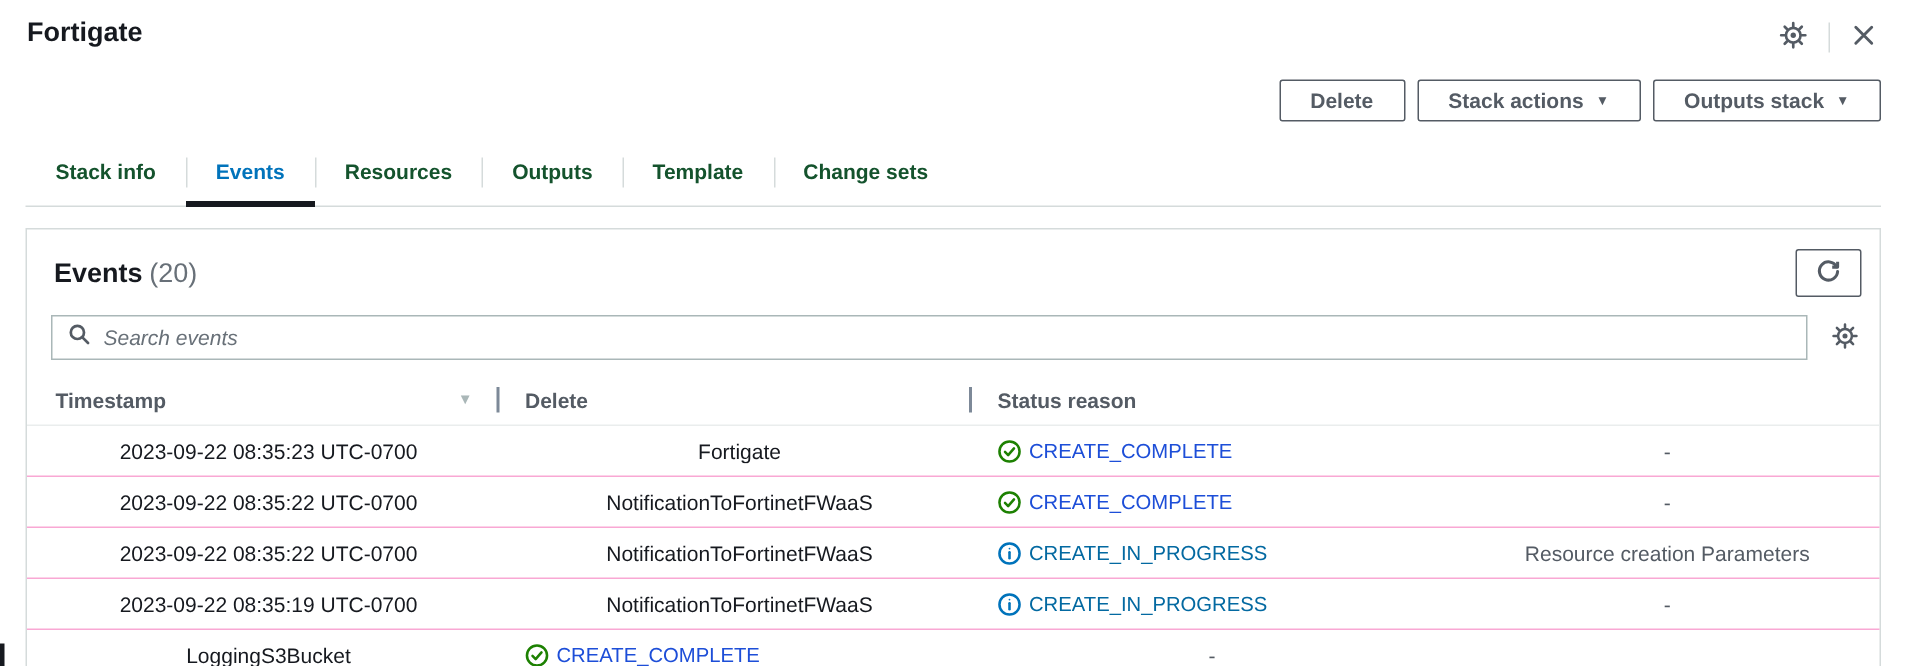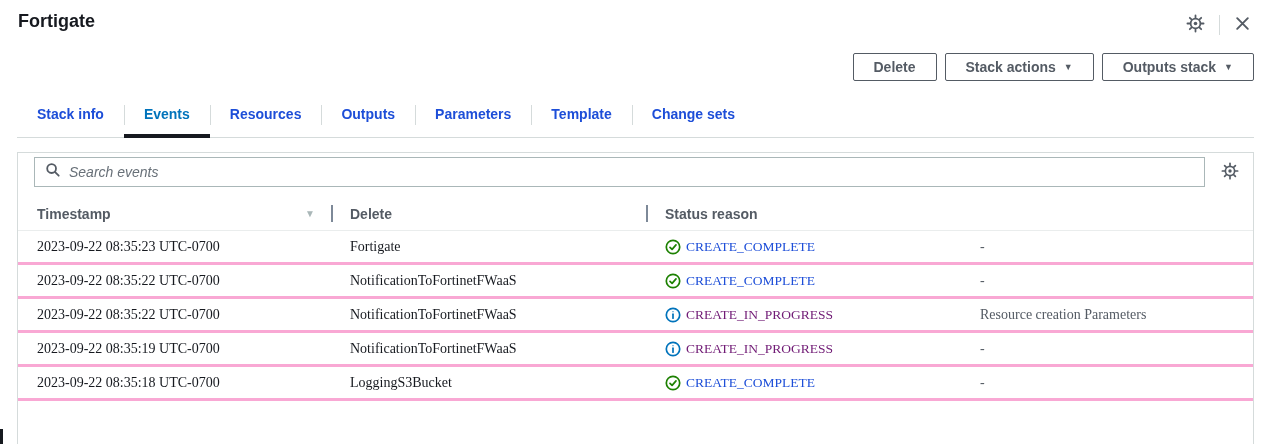--- a/index.html
+++ b/index.html
@@ -15,21 +15,21 @@
 
   
   .actions-row { display:flex; justify-content:flex-end; gap:8px; padding:15px 17px 0 17px; }
   .aws-btn { background:#fff; border:1px solid #545b64; border-radius:2px; color:#545b64;
     font-family:"Liberation Sans", sans-serif; font-size:14px; font-weight:700;
     padding:5px 20px; cursor:pointer; display:flex; align-items:center; gap:8px; line-height:16px; }
   .caret { font-size:9px; color:#545b64; }
 
   
   .tabs-row { margin:16px 17px 0 17px; display:flex; border-bottom:1px solid #d5dbdb; }
-  .tab { position:relative; padding:9px 20px 12px 20px; font-size:14px; font-weight:700; color:#1d4ed8;
+  .tab { position:relative; padding:9px 20px 12px 20px; font-size:14px; font-weight:700; color:#14532d;
     cursor:pointer; border-bottom:4px solid transparent; margin-bottom:-1px; }
   .tab:not(:first-child)::before { content:""; position:absolute; left:0; top:8px; height:20px; width:1px; background:#d5dbdb; }
   .tab.active { color:#0073bb; border-bottom-color:#16191f; }
 
   
   .panel { margin:14px 17px 0 17px; border:1px solid #d5dbdb; background:#fff; height:400px; }
   .panel-header { display:flex; justify-content:space-between; align-items:center; padding:13px 12px 8px 18px; }
   .panel-title { font-size:18px; font-weight:700; color:#16191f; }
   .panel-count { font-size:18px; font-weight:400; color:#687078; }
   .refresh-btn { background:#fff; border:1px solid #545b64; border-radius:2px; width:44px; height:32px;
@@ -38,35 +38,35 @@
   
   .search-row { display:flex; align-items:center; padding:4px 12px 10px 16px; gap:14px; }
   .search-box { flex:1; display:flex; align-items:center; gap:8px; border:1px solid #aab7b8; border-radius:0;
     height:30px; padding:0 10px; background:#fff; }
   .search-box input { border:none; outline:none; flex:1; font-family:"Liberation Sans", sans-serif;
     font-size:14px; font-style:italic; color:#16191f; background:transparent; }
   .search-box input::placeholder { color:#687078; font-style:italic; }
   .prefs-btn { background:none; border:none; cursor:pointer; display:flex; align-items:center; padding:2px; }
 
   
-  .thead, .trow { display:grid; grid-template-columns:313px 315px 315px 1fr; align-items:center; }
+  .thead, .trow { display:grid; grid-template-columns:313px 315px 315px 1fr; align-items:center;text-align:center; }
   .thead { border-bottom:1px solid #eaeded; }
   .th { position:relative; font-size:14px; font-weight:700; color:#545b64; padding:8px 10px 8px 19px;
     display:flex; align-items:center; height:33px; }
   .th:not(:first-child)::before { content:""; position:absolute; left:0; top:8px; bottom:8px; width:2px; background:#7d8998; }
   .sort-arrow { margin-left:auto; color:#aab7b8; font-size:10px; padding-right:6px; }
-  .trow { border-bottom:3px solid #f9a8d4; height:34px;font-family:Liberation Serif, serif; }
+  .trow { border-bottom:1px solid #f9a8d4; height:34px; }
   .td { font-size:14px; color:#16191f; padding:0 10px 0 19px; white-space:nowrap; overflow:hidden; }
   .td-status { display:flex; align-items:center; gap:5px; }
   .sicon { display:none; line-height:0; }
   .trow.status-complete .sicon.complete { display:inline-block; }
   .trow.status-in_progress .sicon.progress { display:inline-block; }
   .stext { font-size:13.5px; font-weight:400; }
   .trow.status-complete .stext { color:#1d4ed8; }
-  .trow.status-in_progress .stext { color:#701a75; }
+  .trow.status-in_progress .stext { color:#0369a1; }
   .td-reason { color:#545b64; }
 
   .cursor-artifact { position:absolute; left:0; bottom:0; width:3px; height:15px; background:#16191f; }
 </style>
 </head>
 <body>
 
 <div class="top-row">
   <div class="page-title">Fortigate</div>
   <div class="top-icons">
@@ -102,26 +102,39 @@
     <span>Outputs stack</span>
     <span class="caret">▼</span>
   </button>
 </div>
 
 <div class="tabs-row">
   <div class="tab">Stack info</div>
   <div class="tab active">Events</div>
   <div class="tab">Resources</div>
   <div class="tab">Outputs</div>
-  <div class="tab">Parameters</div>
   <div class="tab">Template</div>
   <div class="tab">Change sets</div>
 </div>
 
 <div class="panel">
+  <div class="panel-header">
+    <div>
+      <span class="panel-title">Events</span>
+      <span class="panel-count">(20)</span>
+    </div>
+    <button class="refresh-btn">
+      <span>
+        <svg width="18" height="18" viewBox="0 0 16 16" fill="none" stroke="#545b64" stroke-width="1.8">
+          <path d="M12.8 5.2A5.4 5.4 0 1 0 13.4 8" stroke-linecap="round"></path>
+          <path d="M13.4 2.2v3.2h-3.2" fill="none" stroke-linejoin="round"></path>
+        </svg>
+      </span>
+    </button>
+  </div>
 
   <div class="search-row">
     <div class="search-box">
       <span>
         <svg width="16" height="16" viewBox="0 0 16 16" fill="none" stroke="#545b64" stroke-width="1.8" stroke-linecap="round">
           <circle cx="6.6" cy="6.6" r="4.4"></circle>
           <path d="M10.1 10.1l3.6 3.6"></path>
         </svg>
       </span>
       <input type="text" placeholder="Search events" style="">
@@ -211,21 +224,20 @@
           <path d="M8 7.2v4" stroke-linecap="round"></path>
           <circle cx="8" cy="4.7" r="0.6" fill="#0073bb" stroke="none"></circle>
         </svg>
       </span>
       <span class="stext">CREATE_IN_PROGRESS</span>
     </div>
     <div class="td td-reason">-</div>
   </div>
 
   <div class="trow status-complete">
-    <div class="td">2023-09-22 08:35:18 UTC-0700</div>
     <div class="td">LoggingS3Bucket</div>
     <div class="td td-status">
       <span class="sicon complete">
         <svg width="16" height="16" viewBox="0 0 16 16" fill="none" stroke="#1d8102" stroke-width="1.7">
           <circle cx="8" cy="8" r="6.7"></circle>
           <path d="M5 8.3l2.1 2.1L11 5.9" stroke-linecap="round" stroke-linejoin="round"></path>
         </svg>
       </span>
 
       <span class="stext">CREATE_COMPLETE</span>

